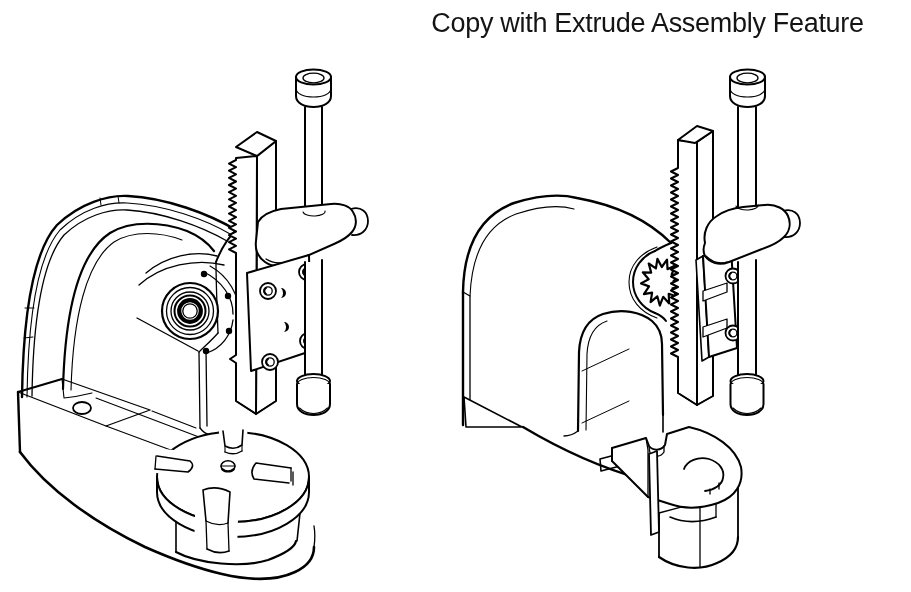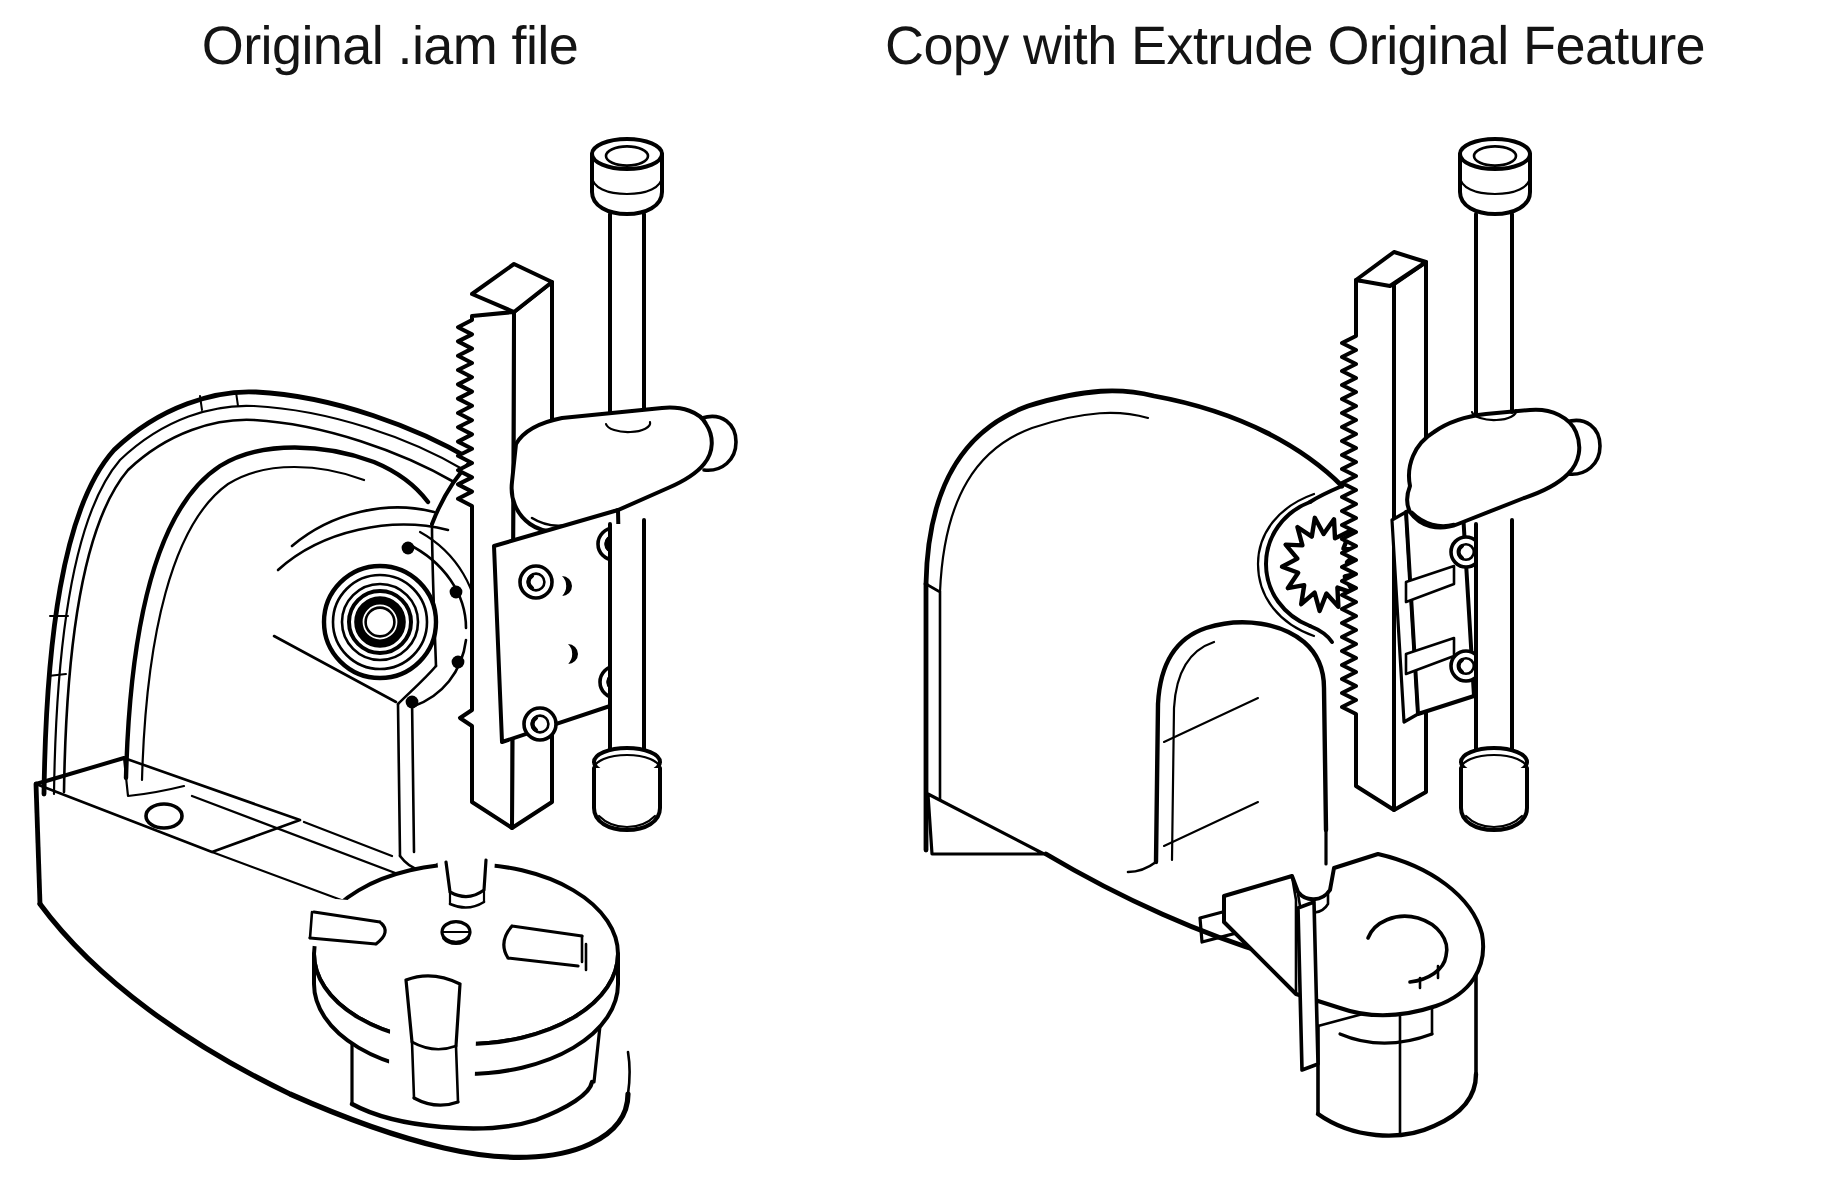--- a/index.html
+++ b/index.html
@@ -14,22 +14,21 @@
   .f{fill:#ffffff;}
   .s1{stroke-width:1;} .s11{stroke-width:1.1;} .s13{stroke-width:1.3;} .s16{stroke-width:1.6;}
   .s18{stroke-width:1.8;} .s2{stroke-width:2;} .s22{stroke-width:2.2;} .s24{stroke-width:2.4;}
   .s26{stroke-width:2.6;} .er{fill:#ffffff;stroke:none;}
 </style>
 </head>
 <body>
 
 <div class="canvas">
 
-  <div class="caption" id="cap-left">Original .iam file</div>
-  <div class="caption" id="cap-right">Copy with Extrude Original Feature</div>
+  <div class="caption" id="cap-right">Copy with Extrude Assembly Feature</div>
 
   <svg width="911" height="592" viewBox="0 0 911 592">
 
     <g>
 
       <g>
         <path class="s24" d="M22,397 C23,322 31,254 57,225 C80,203 108,195 128,196 C167,198 209,214 236,230"></path>
         <path class="s11" d="M27,397 C28,324 36,258 60,230 C82,209 107,202 127,203 C165,205 205,219 232,235"></path>
         <path class="s13" d="M32,396 C33,326 41,262 64,235 C84,216 108,209 127,210 C162,212 201,226 227,241"></path>
         <path class="s22" d="M63,389 C65,312 78,254 110,233 C131,220 163,222 187,231 C199,236 208,243 214,251"></path>

